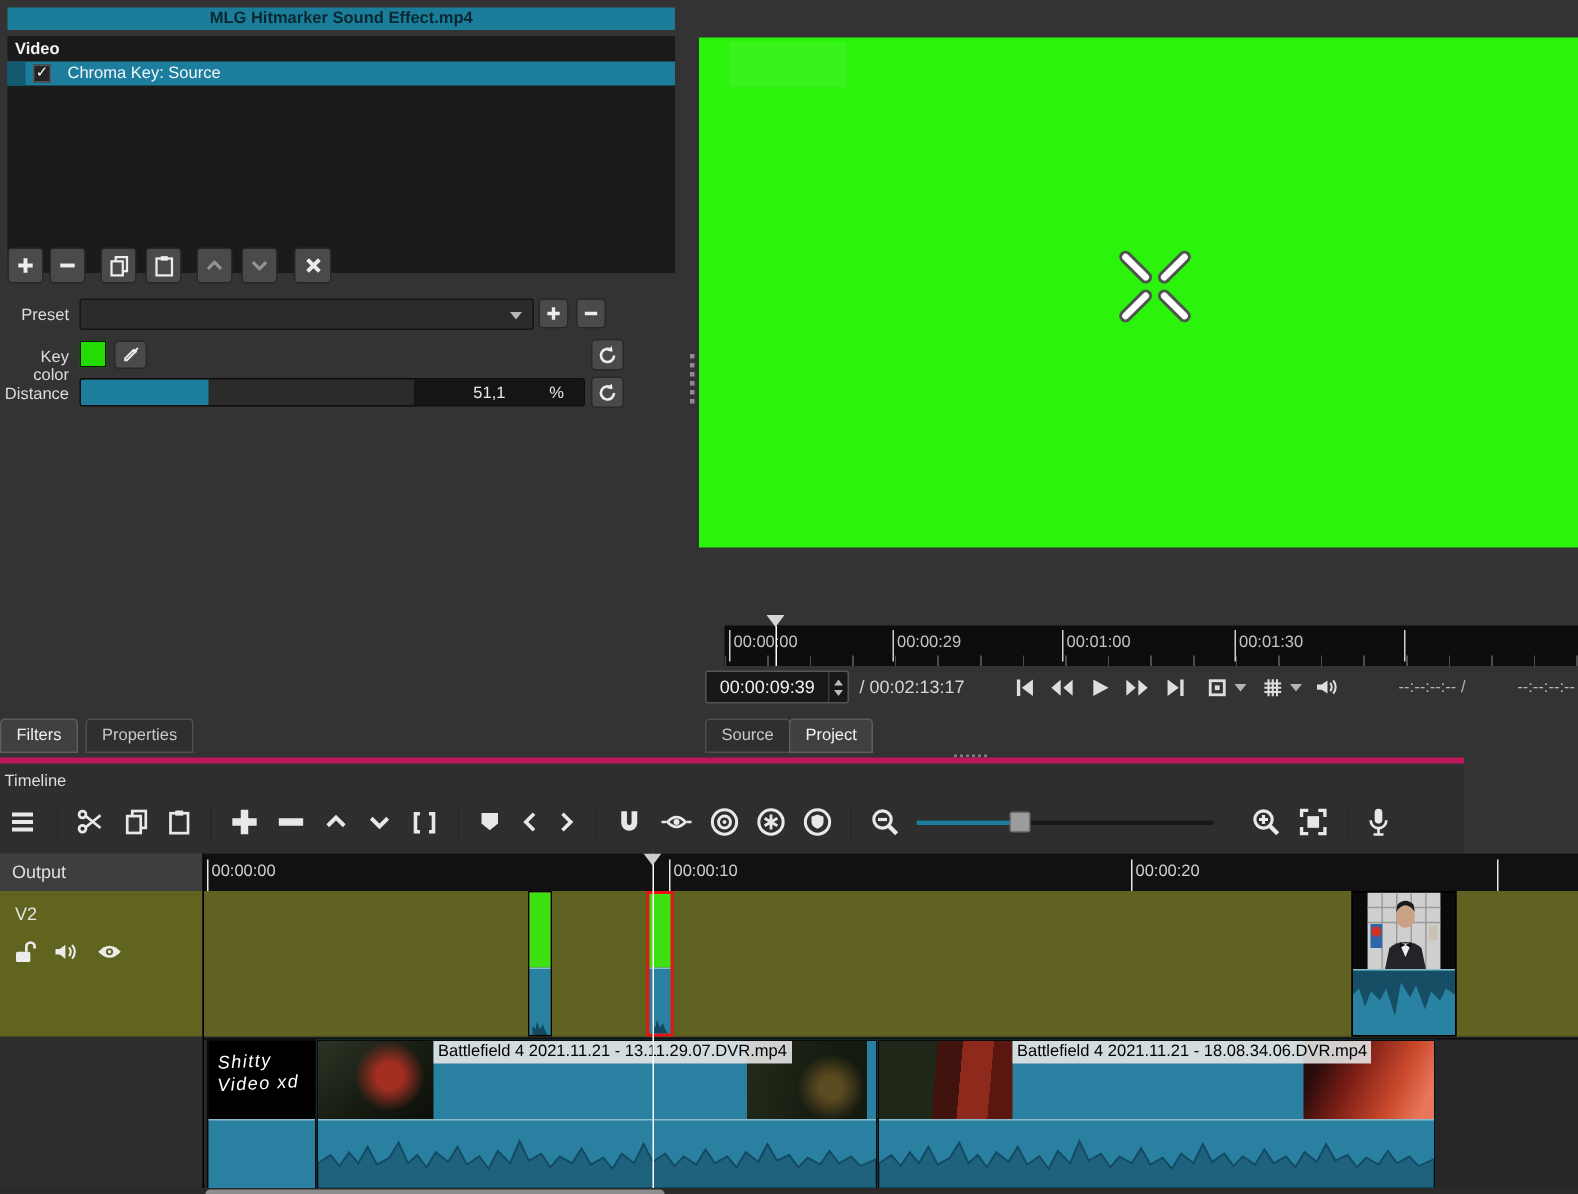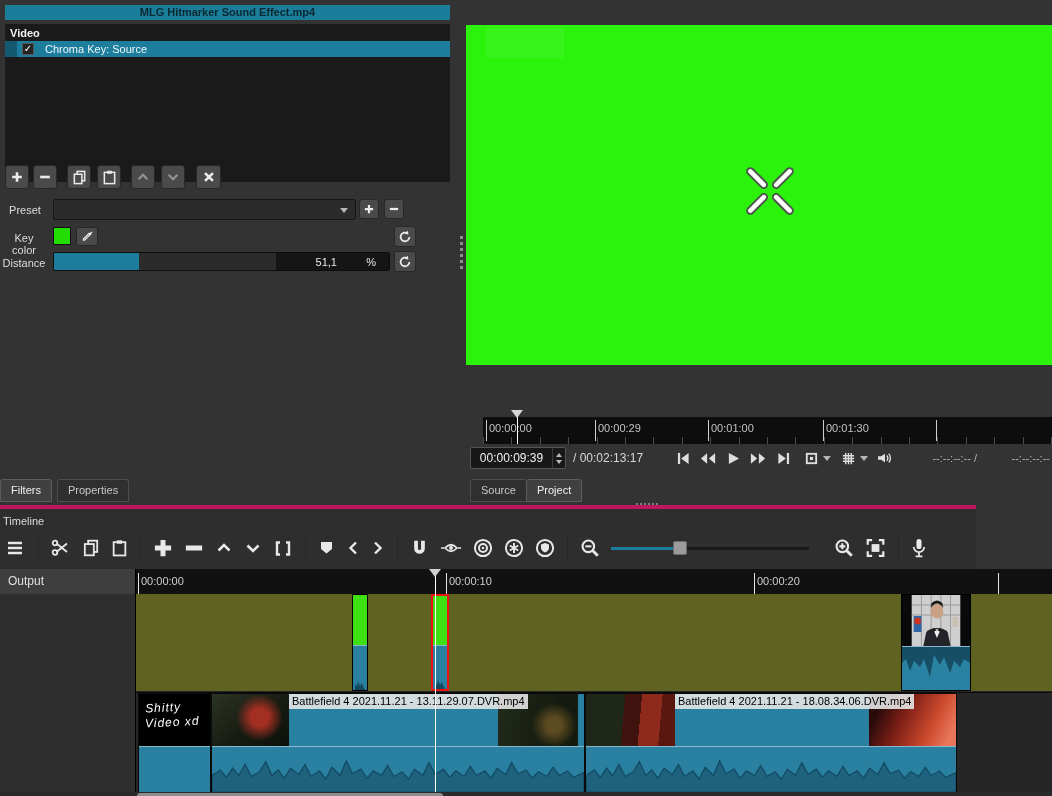--- a/index.html
+++ b/index.html
@@ -15,21 +15,21 @@
   .tab.active{background:#404040;color:#f0f0f0;border-color:#5d5d5d}
   .caret{width:0;height:0;border-left:4px solid transparent;border-right:4px solid transparent;border-top:5px solid #b5b5b5}
   
   .fp-title{left:5px;top:5px;width:445px;height:15px;background:#1a7e9b;color:#0a2831;font-weight:bold;text-align:center;line-height:15px}
   .fp-list{left:5px;top:24px;width:445px;height:158px;background:#1a1a1a}
   .fp-group{position:absolute;left:5px;top:3px;font-weight:bold;color:#f2f2f2}
   .fp-row{position:absolute;left:0;top:17px;width:445px;height:16px;background:#1d7d9c;color:#eef8fb}
   .fp-rowmark{position:absolute;left:0;top:0;width:12px;height:16px;background:#135a70}
   .checkbox{position:absolute;left:17px;top:2px;width:12px;height:12px;background:#242424;border:1px solid #555;color:#fff;font-size:10px;line-height:10px;text-align:center}
   .fp-rowlabel{position:absolute;left:40px;top:2px}
-  .lbl{position:absolute;text-align:center;color:#dcdcdc}
+  .lbl{position:absolute;text-align:right;color:#dcdcdc}
   .combo{position:absolute;background:#2b2b2b;border:1px solid #161616;border-radius:2px}
   .combo .caret{position:absolute;right:7px;top:8px}
   .swatch{position:absolute;border:1px solid #111}
   .slider{position:absolute;background:#2b2b2b;border:1px solid #0d0d0d;border-radius:2px;overflow:hidden}
   .slider .fill{position:absolute;left:0;top:0;bottom:0;background:#1d7d9c}
   .slider .numzone{position:absolute;right:0;top:0;bottom:0;width:113px;background:#151515}
   .slider .val{position:absolute;right:52px;top:3px;color:#e8e8e8}
   .slider .unit{position:absolute;right:13px;top:3px;color:#e8e8e8}
   .vdots{display:flex;flex-direction:column;gap:3px}
   .vdots i{width:3px;height:3px;background:#8d8d8d}
@@ -433,20 +433,44 @@
             <rect x="4.7" y="1" width="4.6" height="9" rx="2.3" fill="#e8e8e8"></rect>
             <path d="M2.3 8a4.7 4.7 0 0 0 9.4 0" fill="none" stroke="#e8e8e8" stroke-width="1.6"></path>
             <path d="M7 13v3M4 16.5h6" stroke="#e8e8e8" stroke-width="1.6"></path>
           </svg>
         </span>
     </div>
 
     <div class="hdr" style="top:60px;height:25px;background:#3e3e3e">
       <span class="abs" style="left:8px;top:5px;font-size:12px;color:#e0e0e0">Output</span>
     </div>
+    <div class="hdr" style="top:85px;height:97px;background:#60641f">
+      <span class="tname">V2</span>
+      <span class="ticons">
+        <span class="flatbtn">
+            <svg width="17" height="17" viewBox="0 0 16 16">
+              <rect x="2.5" y="8" width="9" height="6.5" rx="1" fill="#ececec"></rect>
+              <path d="M9 8V4.8a2.6 2.6 0 0 1 5.2 0V6" fill="none" stroke="#ececec" stroke-width="1.7"></path>
+            </svg>
+          </span>
+        <span class="flatbtn">
+            <svg width="17" height="15" viewBox="0 0 18 16">
+              <path d="M1 6v4h3l4 3V3L4 6z" fill="#ececec"></path>
+              <path d="M10.5 5a4 4 0 0 1 0 6M12.8 3.2a7 7 0 0 1 0 9.6" fill="none" stroke="#ececec" stroke-width="1.5"></path>
+            </svg>
+          </span>
+        <span class="flatbtn">
+            <svg width="18" height="15" viewBox="0 0 18 15">
+              <path d="M1.5 7.5q7.5-8 15 0q-7.5 8-15 0z" fill="#ececec"></path>
+              <circle cx="9" cy="7.5" r="2.4" fill="#60641f"></circle>
+              <circle cx="9" cy="7.5" r="1.1" fill="#ececec"></circle>
+            </svg>
+          </span>
+      </span>
+    </div>
 
     <div class="lane" style="top:60px">
       <div class="ruler">
         <span class="rtick" style="left:2px"></span>
         <span class="rlabel" style="left:5px">00:00:00</span>
         <span class="rtick" style="left:310px"></span>
         <span class="rlabel" style="left:313px">00:00:10</span>
         <span class="rtick" style="left:618px"></span>
         <span class="rlabel" style="left:621px">00:00:20</span>
         <span class="rtick" style="left:862px"></span>

